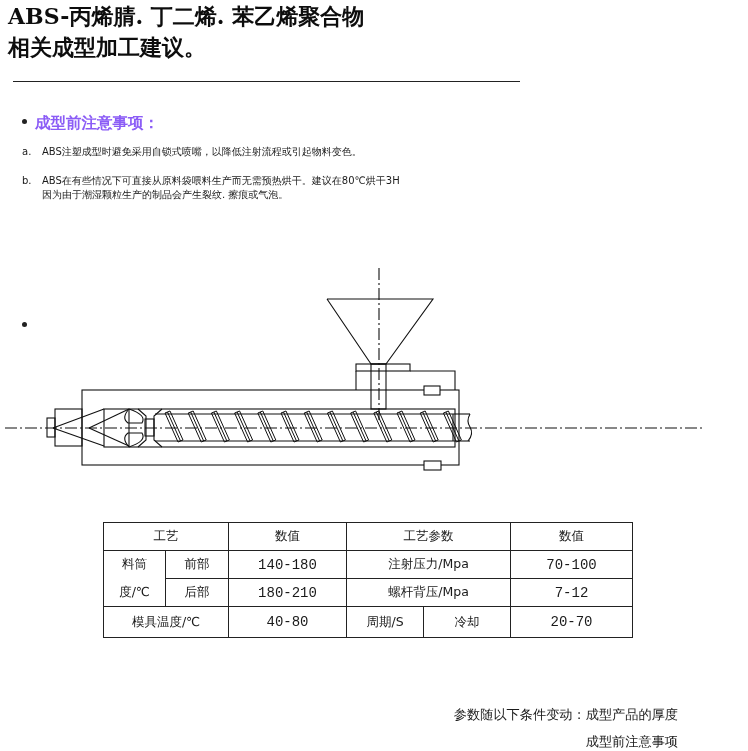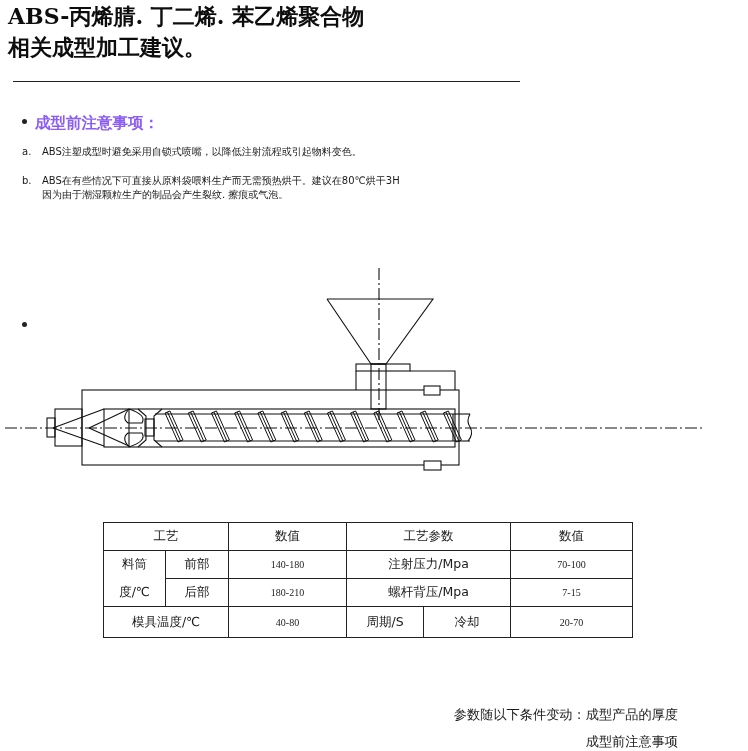--- a/index.html
+++ b/index.html
@@ -8,21 +8,21 @@
   .title { left: 8px; font-family: "DejaVu Serif", "Liberation Serif", serif; font-weight: 900; font-size: 22px; letter-spacing: 0px; color: #0d0d0d; white-space: nowrap; }
   .t1 { top: 2px; }
   .t2 { top: 33px; }
   .rule { left: 13px; top: 81px; width: 507px; height: 1px; background: #222; }
   .section { font-size: 15.5px; font-weight: bold; white-space: nowrap; color: #8b5cf6; }
   .bullet { display: inline-block; width: 5px; height: 5px; background: #222; border-radius: 50%; margin-right: 8px; vertical-align: middle; position: relative; top: -2px; }
   .para { font-size: 10px; white-space: nowrap; color: #1a1a1a; }
   .para .lbl { display: inline-block; width: 20px; }
   .dtable { position: absolute; left: 103px; top: 504px; border-collapse: collapse; font-family: "DejaVu Sans", "Liberation Sans", sans-serif; font-size: 12.5px; color: #1a1a1a; margin-top: 18px; }
   .dtable td { border: 1px solid #222; text-align: center; padding: 0; height: 27px; }
-  .dtable .num { font-family: Liberation Serif, serif; font-size: 10px; }
+  .dtable .num { font-family: Liberation Mono, monospace; font-size: 14px; }
   .note { font-size: 13.2px; color: #1a1a1a; white-space: nowrap; }
   svg { position: absolute; left: 0; top: 0; }
 </style>
 </head>
 <body>
 
 <div class="abs title t1">ABS-丙烯腈. 丁二烯. 苯乙烯聚合物</div>
 <div class="abs title t2">相关成型加工建议。</div>
 <div class="abs rule"></div>
 
@@ -134,21 +134,21 @@
     <td>前部</td>
     <td class="num">140-180</td>
     <td colspan="2">注射压力/Mpa</td>
     <td class="num">70-100</td>
   </tr>
   <tr>
     <td style="border-top:none">度/℃</td>
     <td>后部</td>
     <td class="num">180-210</td>
     <td colspan="2">螺杆背压/Mpa</td>
-    <td class="num">7-15</td>
+    <td class="num">7-12</td>
   </tr>
   <tr style="height:31px">
     <td colspan="2">模具温度/℃</td>
     <td class="num">40-80</td>
     <td style="border-top:none">周期/S</td>
     <td>冷却</td>
     <td class="num">20-70</td>
   </tr>
 </tbody>
   </table>

